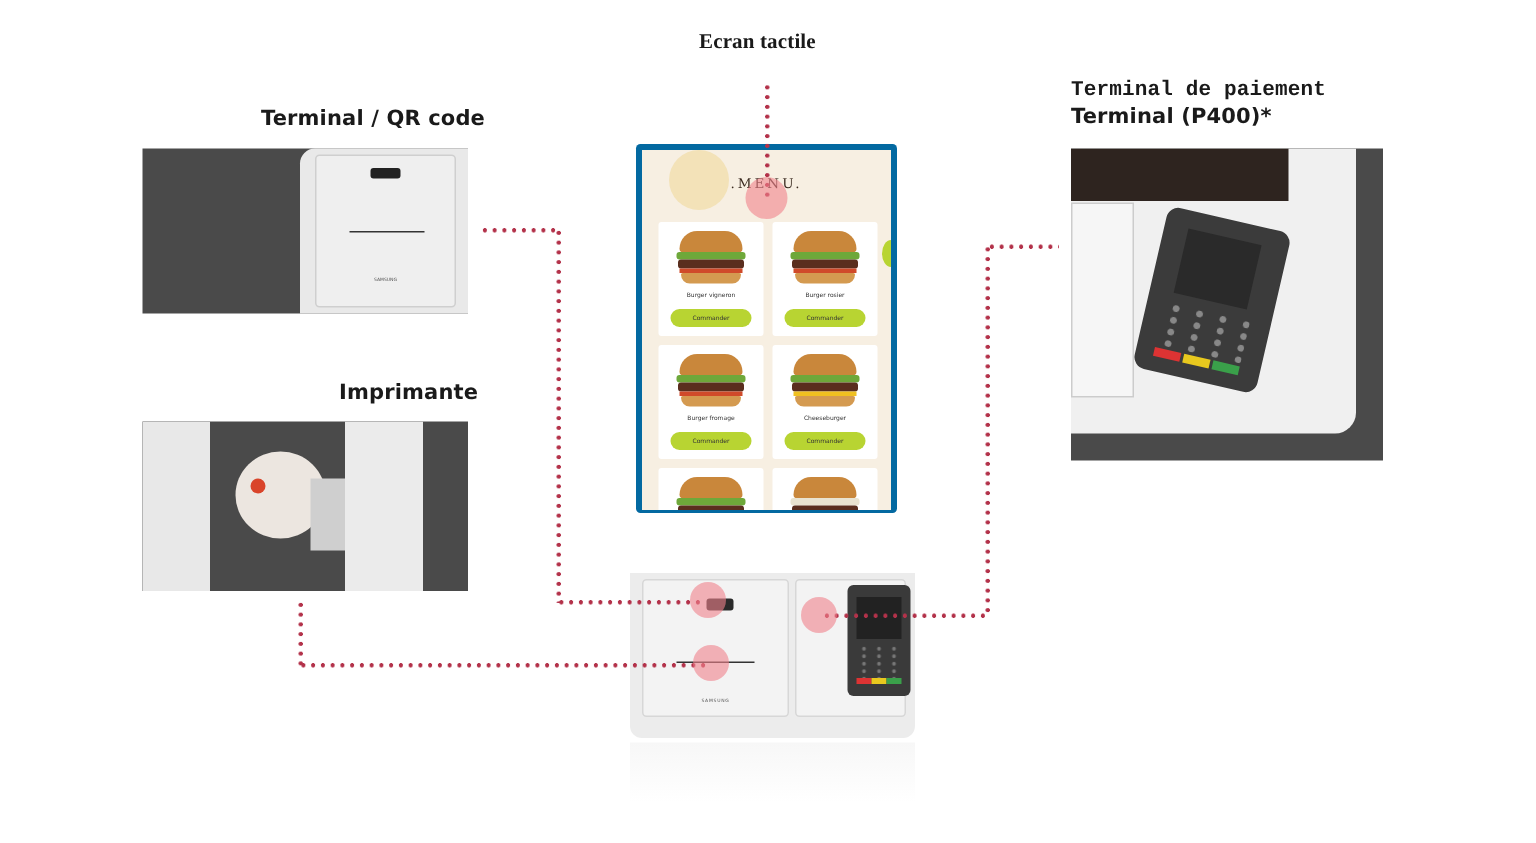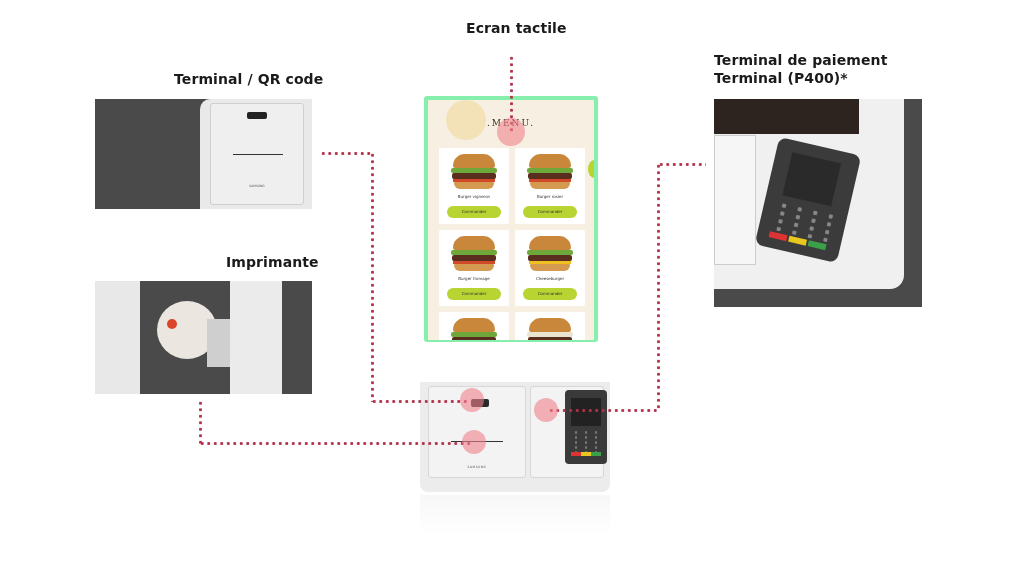--- a/index.html
+++ b/index.html
@@ -3,21 +3,21 @@
 <meta charset="utf-8">
 <style>
   html,body{margin:0;padding:0;}
   body{width:1024px;height:562px;background:#ffffff;position:relative;overflow:hidden;font-family:"DejaVu Sans","Liberation Sans",sans-serif;}
   .label{position:absolute;font-weight:bold;color:#1a1a1a;font-size:14px;line-height:17px;letter-spacing:0.1px;}
   .panel{position:absolute;background:#4a4a4a;overflow:hidden;}
   .dot-h{position:absolute;height:3px;background-image:radial-gradient(circle,#b3324a 1.3px,transparent 1.6px);background-size:6.5px 3px;background-repeat:repeat-x;}
   .dot-v{position:absolute;width:3px;background-image:radial-gradient(circle,#b3324a 1.3px,transparent 1.6px);background-size:3px 6.5px;background-repeat:repeat-y;}
   .hot{position:absolute;border-radius:50%;background:rgba(240,130,140,0.6);}
   
-  .kiosk-screen{position:absolute;left:424px;top:96px;width:174px;height:246px;background:#86efac;border-radius:3px;}
+  .kiosk-screen{position:absolute;left:424px;top:96px;width:174px;height:246px;background:#0369a1;border-radius:3px;}
   .screen-inner{position:absolute;left:4px;top:4px;right:4px;bottom:2px;background:#f7efe2;overflow:hidden;}
   .menu-title{position:absolute;left:0;right:0;top:18px;text-align:center;font-size:9px;letter-spacing:2px;color:#3a2a20;font-family:"DejaVu Serif",serif;}
   .card{position:absolute;width:70px;height:76px;background:#ffffff;border-radius:2px;}
   .burger{position:absolute;left:12px;top:6px;width:46px;height:36px;}
   .bun-top{position:absolute;left:2px;top:0;width:42px;height:14px;border-radius:21px 21px 4px 4px;background:#c9873b;}
   .fill1{position:absolute;left:0;top:14px;width:46px;height:5px;background:#6ea83a;border-radius:2px;}
   .fill2{position:absolute;left:1px;top:19px;width:44px;height:6px;background:#5a2e1e;border-radius:2px;}
   .fill3{position:absolute;left:2px;top:25px;width:42px;height:3px;background:#d04a2a;}
   .bun-bot{position:absolute;left:3px;top:28px;width:40px;height:7px;border-radius:2px 2px 10px 10px;background:#d49a50;}
   .bname{position:absolute;left:0;right:0;top:46px;text-align:center;font-size:4px;color:#333;}
@@ -47,24 +47,24 @@
   .pt-body{position:absolute;left:0;top:0;width:190px;height:190px;background:#f0f0f0;border-radius:0 0 14px 0;}
   .pt-top{position:absolute;left:0;top:0;width:145px;height:35px;background:#2e241f;}
   .pt-door{position:absolute;left:0;top:36px;width:40px;height:128px;background:#f6f6f6;border:1px solid #ccc;}
   .pt-dev{position:absolute;left:52px;top:46px;width:84px;height:110px;background:#3b3b3b;border-radius:8px;transform:rotate(13deg);}
   .pt-scr{position:absolute;left:16px;top:12px;width:50px;height:44px;background:#2a2a2a;}
   .pt-keys{position:absolute;left:12px;top:62px;width:58px;height:30px;background-image:radial-gradient(circle,#888 2px,transparent 2.5px);background-size:16px 8px;}
 </style>
 </head>
 <body>
 
-<div class="label" style="left:466px;top:20px;">Ecran tactile</div>
+<div class="label" style="left:466px;top:20px;font-family:Liberation Serif, serif;">Ecran tactile</div>
 <div class="label" style="left:174px;top:71px;">Terminal / QR code</div>
 <div class="label" style="left:226px;top:254px;">Imprimante</div>
-<div class="label" style="left:714px;top:52px;">Terminal de paiement</div>
+<div class="label" style="left:714px;top:52px;font-family:Liberation Mono, monospace;">Terminal de paiement</div>
 <div class="label" style="left:714px;top:70px;">Terminal (P400)*</div>
 
 <div class="panel" style="left:95px;top:99px;width:217px;height:110px;"></div>
 <div class="photo-scanner">
   <div class="scan-door">
     <div style="position:absolute;left:36px;top:8px;width:20px;height:7px;background:#222;border-radius:2px;"></div>
     <div style="position:absolute;left:22px;top:50px;width:50px;height:1px;background:#333;"></div>
     <div style="position:absolute;left:0;right:0;top:80px;text-align:center;font-size:3px;color:#555;">SAMSUNG</div>
   </div>
 </div>

